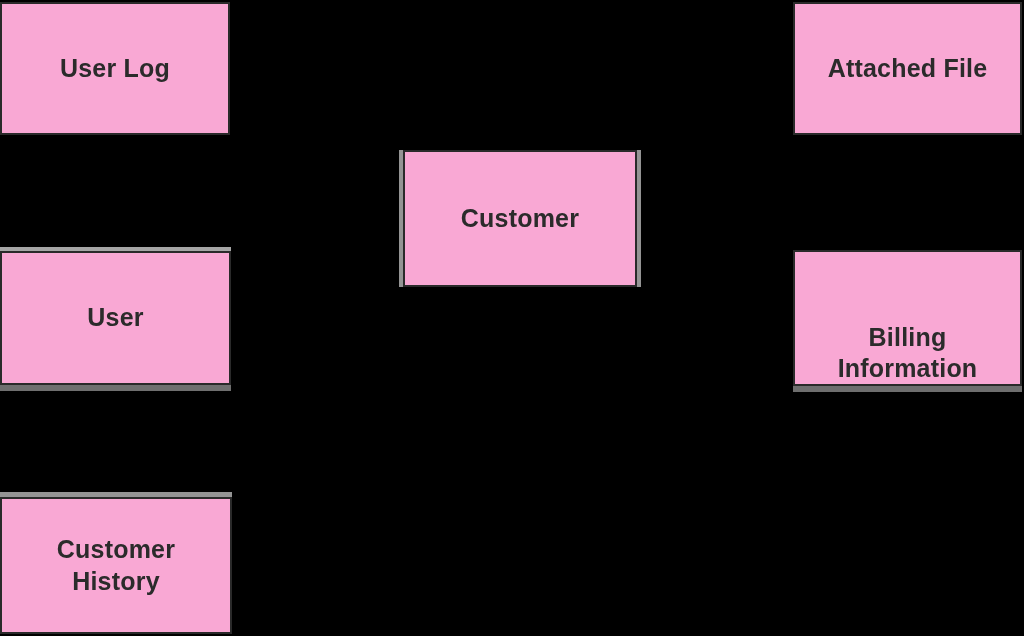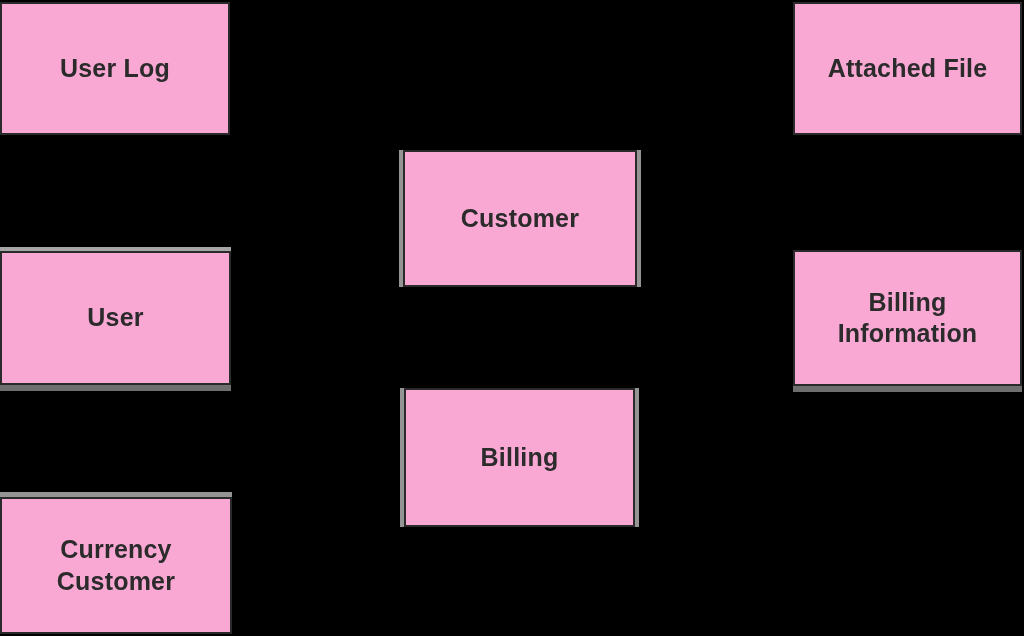--- a/index.html
+++ b/index.html
@@ -40,21 +40,21 @@
   .e-attached-file       { left: 793px; top: 2px;   width: 229px; height: 133px; }
   .e-customer            { left: 403px; top: 150px; width: 234px; height: 137px; }
   .e-user                { left: 0px;   top: 251px; width: 231px; height: 134px; }
   .e-billing-information { left: 793px; top: 250px; width: 229px; height: 136px; }
   .e-billing             { left: 404px; top: 388px; width: 231px; height: 139px; }
   .e-currency-history    { left: 0px;   top: 497px; width: 232px; height: 137px; }
   .e-charges             { left: 793px; top: 498px; width: 229px; height: 135px; }
   
   .e-customer, .e-billing           { box-shadow: -4px 0 0 #949494, 4px 0 0 #949494; }
   .e-user                           { box-shadow: 0 -4px 0 #a6a6a6, 0 6px 0 #6f6f6f; }
-  .e-billing-information            { box-shadow: 0 6px 0 #6e6e6e; }
+  .e-billing-information            { box-shadow: 0 6px 0 #6e6e6e; align-items: flex-end; }
   .e-currency-history, .e-charges   { box-shadow: 0 -5px 0 #949494; }
 </style>
 </head>
 <body>
 
 <div class="canvas">
 
   <div class="entity e-user-log">
     <span class="label">User Log</span>
   </div>
@@ -68,22 +68,19 @@
   </div>
 
   <div class="entity e-user">
     <span class="label">User</span>
   </div>
 
   <div class="entity e-billing-information">
     <span class="label">Billing Information</span>
   </div>
 
-  <div class="entity e-billing">
-    <span class="label">Billing</span>
-  </div>
 
   <div class="entity e-currency-history">
-    <span class="label">Currency Customer</span>
+    <span class="label">Customer History</span>
   </div>
 
 
 </div>
 
 </body></html>

